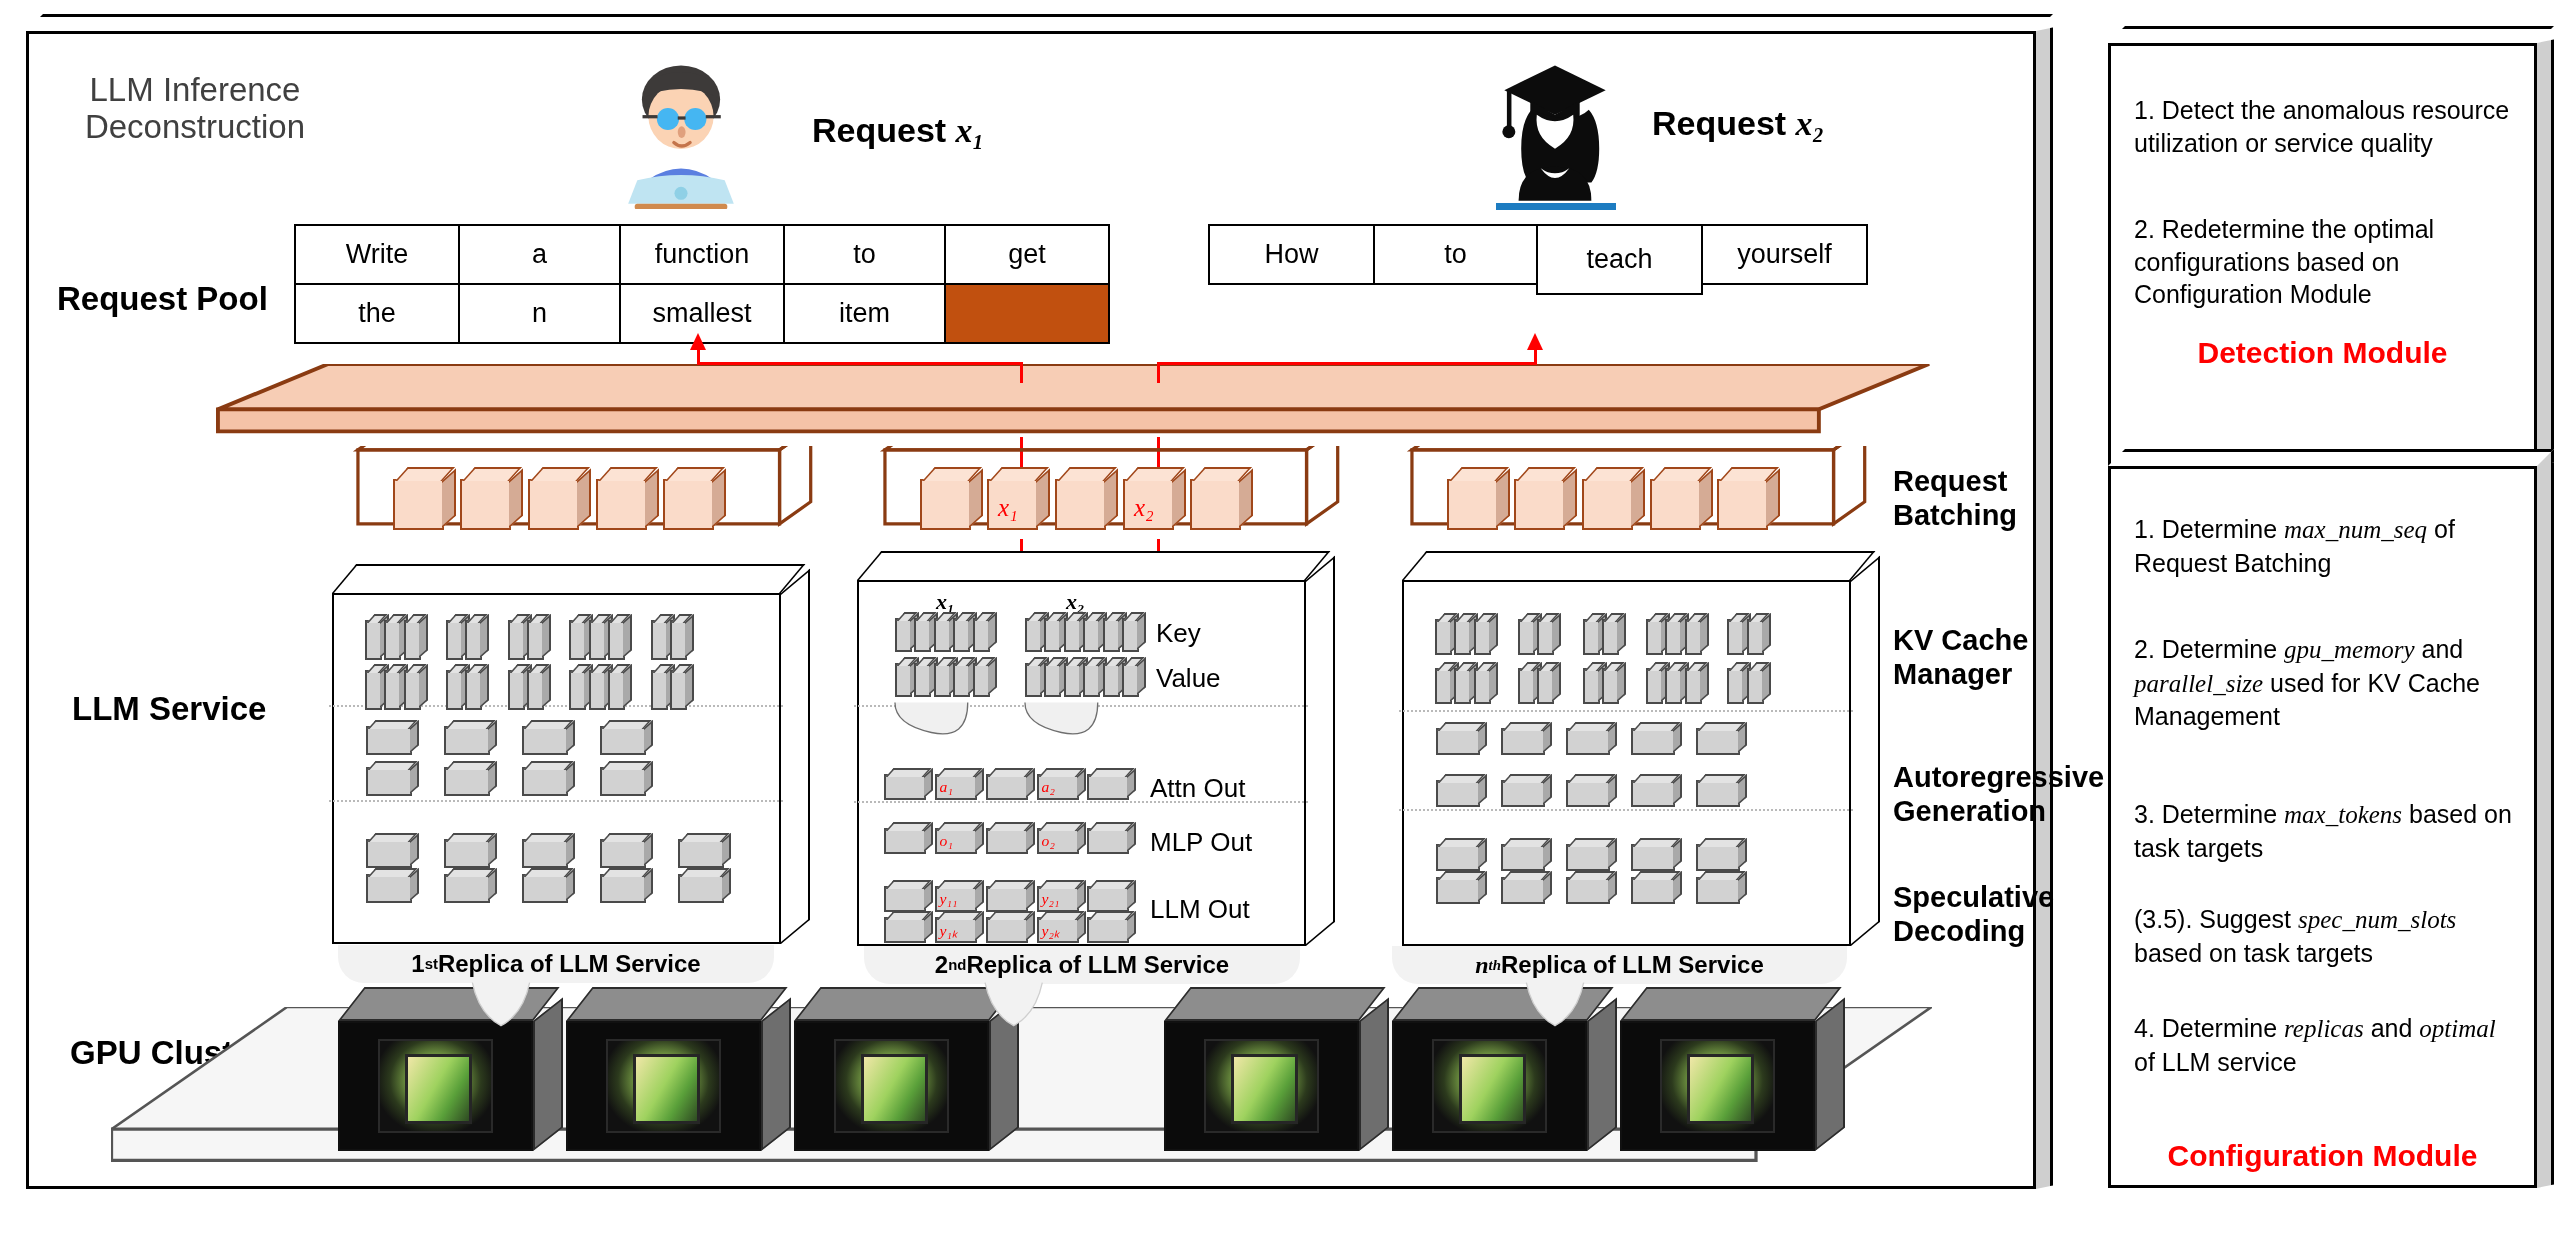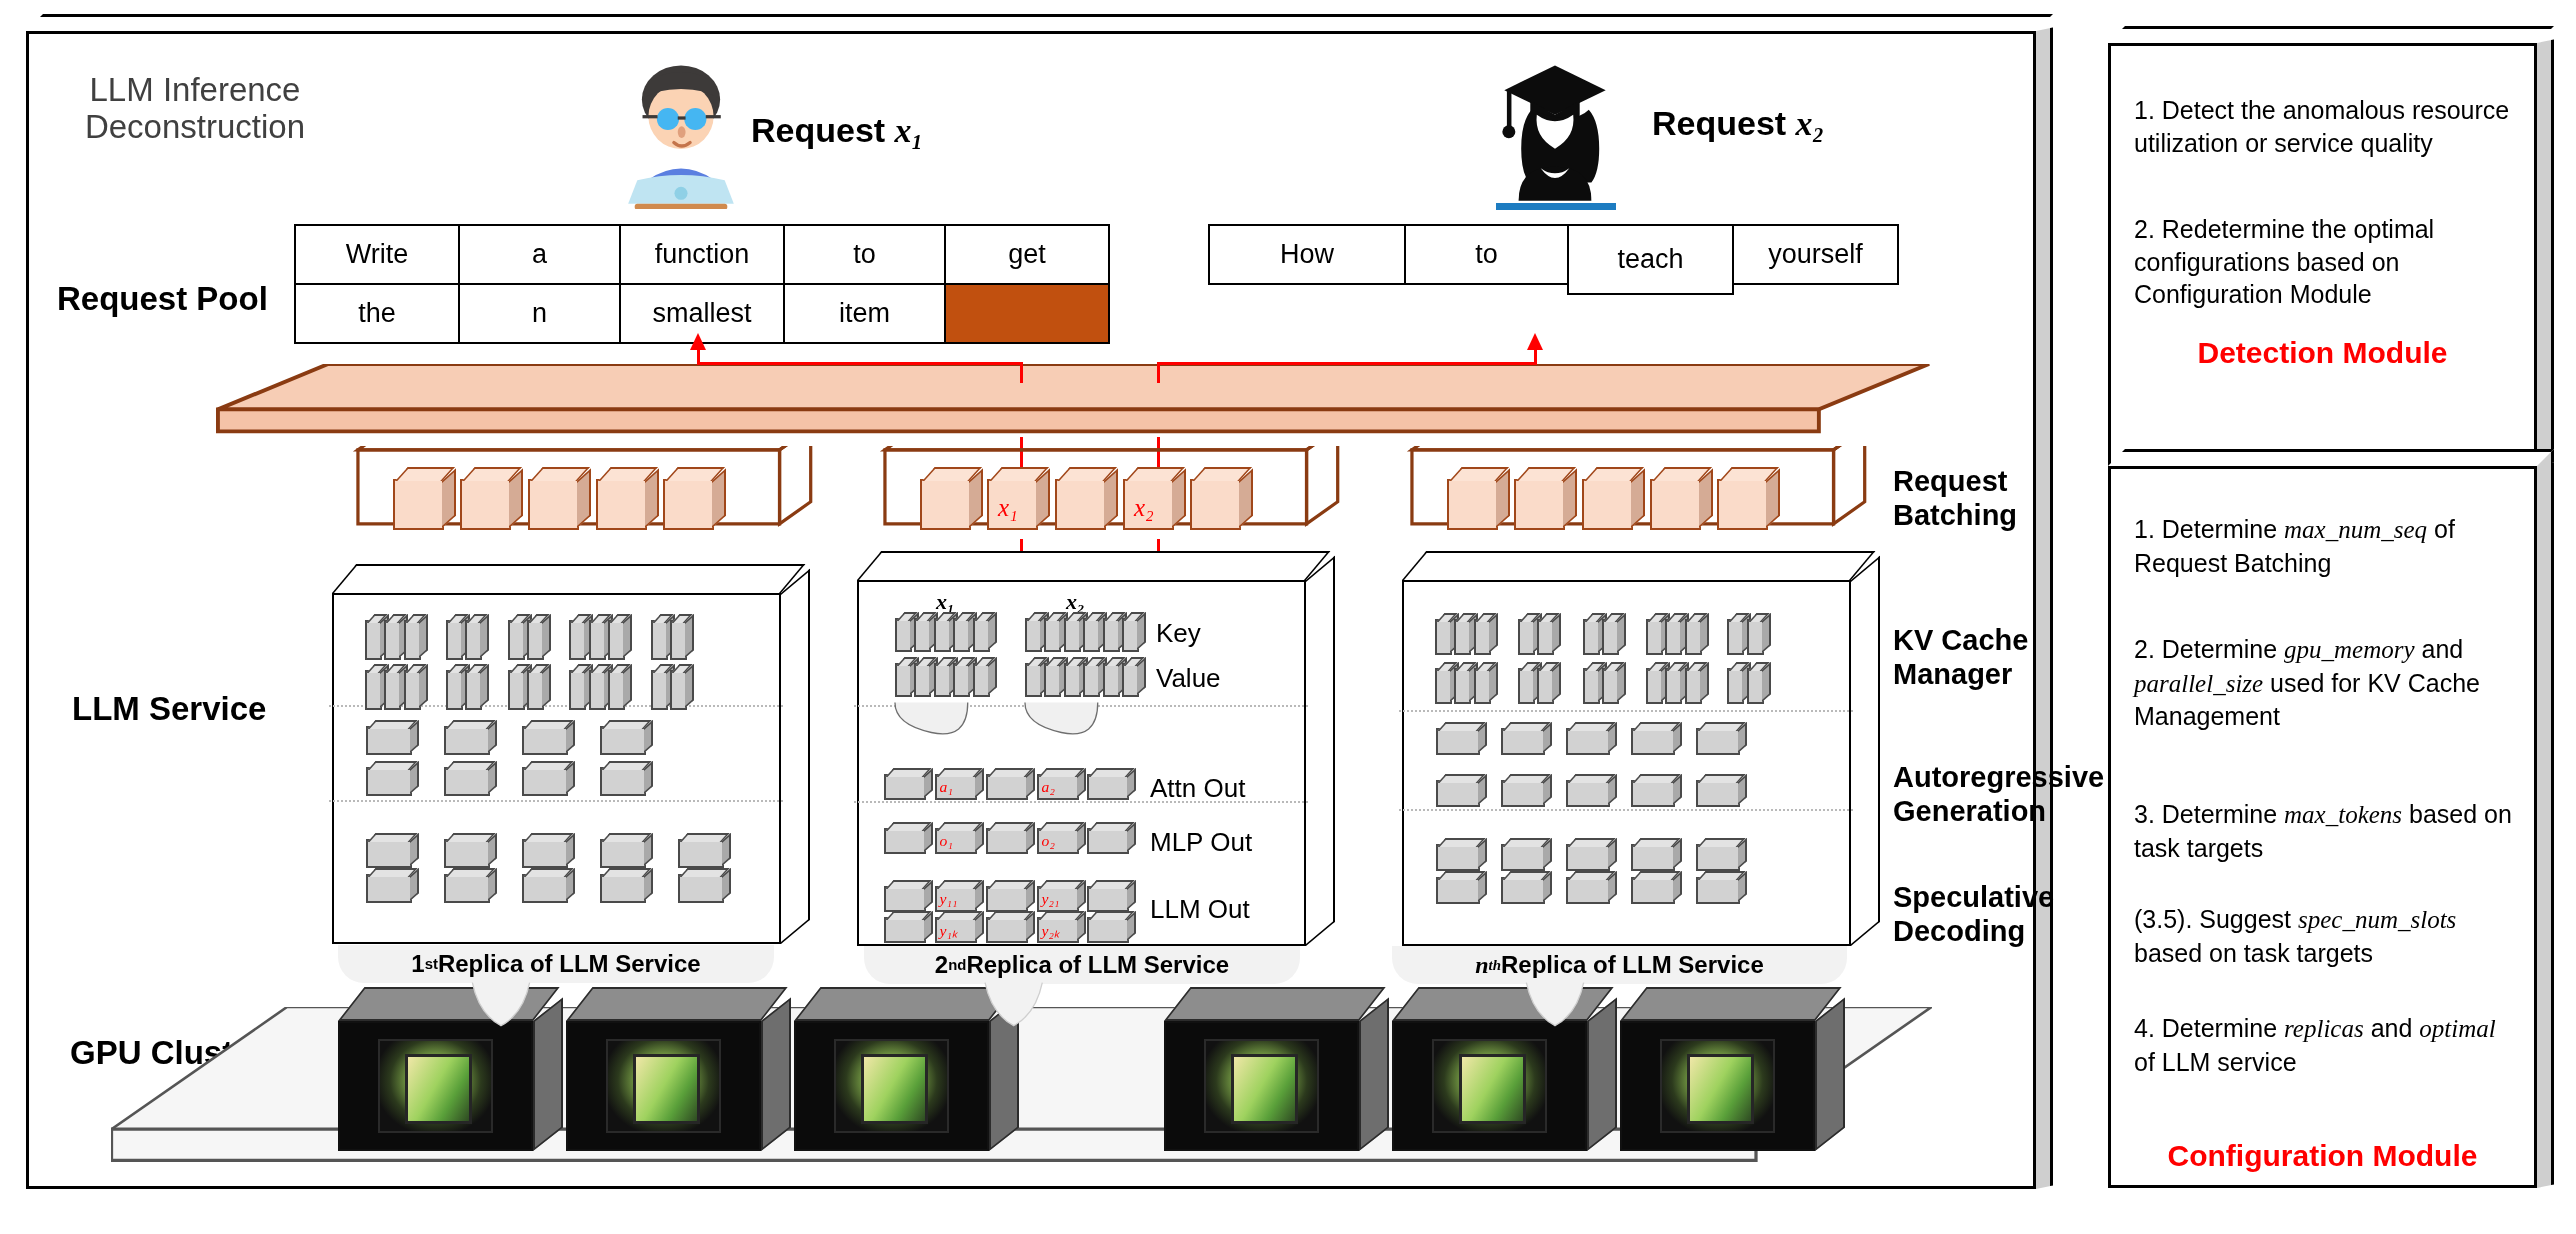--- a/index.html
+++ b/index.html
@@ -207,21 +207,21 @@
       <rect x="36" y="86" width="23" height="5" fill="#3d3a39"></rect>
       <rect x="133" y="86" width="23" height="5" fill="#3d3a39"></rect>
       <ellipse cx="96" cy="112" rx="6" ry="9" fill="#e0a07d"></ellipse>
       <path d="M84 128 q12 11 25 0" stroke="#c4744b" stroke-width="5" fill="none" stroke-linecap="round"></path>
       <path d="M45 185 q50 -34 100 0 l0 20 l-100 0 z" fill="#5b7fe0"></path>
       <path d="M28 186 q67 -16 134 0 l14 36 l-162 0 z" fill="#bfe4f2"></path>
       <rect x="24" y="222" width="142" height="9" rx="4" fill="#d08a4e"></rect>
       <circle cx="95" cy="206" r="10" fill="#8fd0e6"></circle>
     </svg>
   </div>
-  <div class="lbl" style="left:751px; top:111px; font-size:34px;">
+  <div class="lbl" style="left:812px; top:111px; font-size:34px;">
     <span>Request</span>
     <span class="mathvar">x₁</span>
   </div>
 
   <div class="avatar" style="left:1490px; top:47px; width:130px; height:163px;">
     <svg viewBox="0 0 200 250" width="130" height="163">
       <path d="M100 28 L178 66 L100 104 L22 66 Z" fill="#0c0c0c"></path>
       <path d="M62 82 L62 112 q38 24 76 0 L138 82 L100 104 Z" fill="#0c0c0c"></path>
       <rect x="26" y="66" width="7" height="60" fill="#0c0c0c"></rect>
       <circle cx="29" cy="130" r="10" fill="#0c0c0c"></circle>
@@ -260,21 +260,21 @@
       <div class="token-cell" style="width:166px;height:61px;">the</div>
       <div class="token-cell" style="width:163px;height:61px;">n</div>
       <div class="token-cell" style="width:166px;height:61px;">smallest</div>
       <div class="token-cell" style="width:163px;height:61px;">item</div>
       <div class="token-cell filled" style="width:166px;height:61px;"></div>
     </div>
   </div>
 
   <div class="token-table" style="left:1210px; top:226px;">
     <div class="token-row">
-      <div class="token-cell" style="width:198px;height:61px;">How</div>
+      <div class="token-cell" style="width:167px;height:61px;">How</div>
       <div class="token-cell" style="width:165px;height:61px;">to</div>
       <div class="token-cell" style="width:167px;height:71px;">teach</div>
       <div class="token-cell" style="width:167px;height:61px;">yourself</div>
     </div>
   </div>
 
   <div>
     <div class="arrow-h" style="left:697px; top:362px; width:325px;"></div>
     <div class="arrow-v" style="left:697px; top:347px; height:15.6px;"></div>
     <div class="arrow-head-up" style="left:690px; top:333px;"></div>

